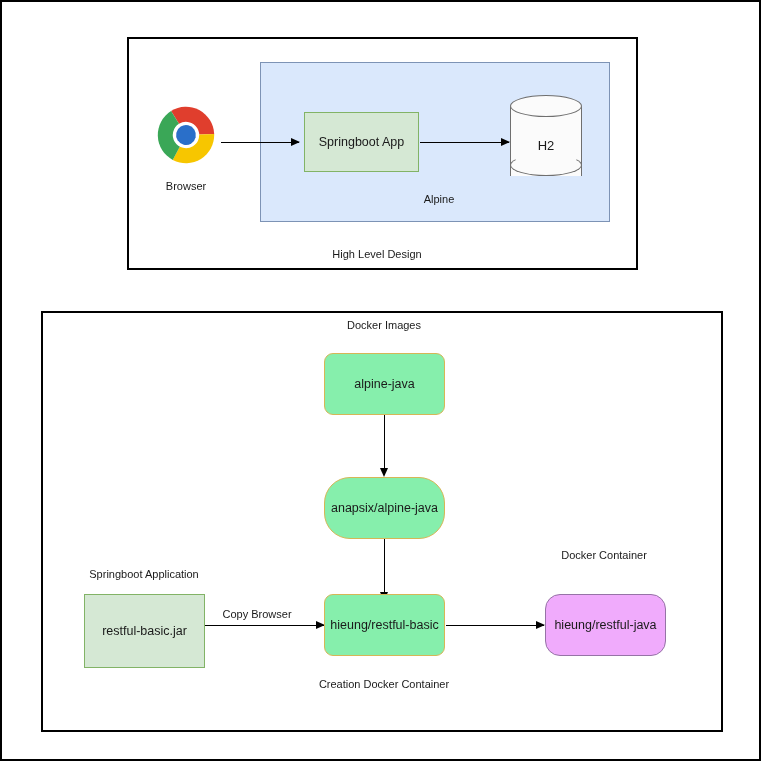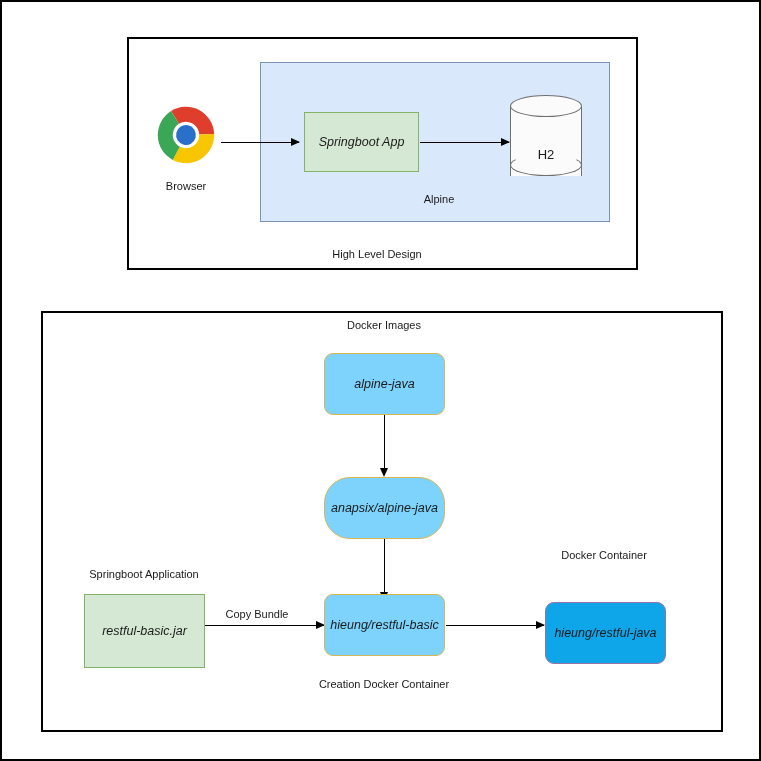--- a/index.html
+++ b/index.html
@@ -45,37 +45,35 @@
   .node {
     position: absolute;
     display: flex;
     align-items: center;
     justify-content: center;
     font-size: 12.5px;
     color: #1a1a1a;
     text-align: left;
     box-sizing: border-box;
     white-space: nowrap;
-    font-style: italic;
   }
 
   .node-green {
     background: #d5e8d4;
     border: 1.5px solid #82b366;
   }
   .node-yellow {
-    background: #7dd3fc;
+    background: #86efac;
     border: 1.5px solid #d6b656;
     border-radius: 9px;
   }
   .node-purple {
-    background: #0ea5e9;
+    background: #f0abfc;
     border: 1.5px solid #9673a6;
-    border-radius: 9px;
-    margin-top: 8px;
+    border-radius: 15px;
   }
   .zone-blue {
     background: #dae8fc;
     border: 1px solid #7d93b5;
   }
 
   
   .arrow-h {
     position: absolute;
     height: 0;
@@ -167,21 +165,21 @@
     <div class="node node-green" style="left:175px; top:73px; width:115px; height:60px;">
       <span>Springboot App</span>
     </div>
 
     <div class="arrow-h" style="left:291px; top:103px; width:89px;"></div>
 
     <div class="cylinder" style="left:381px; top:56px; width:72px; height:92px;">
       <div class="cyl-body" style="top:11px; height:70px;"></div>
       <div class="cyl-ellipse cyl-bottom" style="top:59px; height:22px;"></div>
       <div class="cyl-ellipse cyl-top" style="top:0px; height:22px;"></div>
-      <div class="cyl-text" style="top:52px;">H2</div>
+      <div class="cyl-text" style="top:43px;">H2</div>
     </div>
 
     <div class="label" style="left:248px; top:209px;">High Level Design</div>
   </div>
 
   <div class="abs panel" style="left:39px; top:309px; width:682px; height:421px;">
 
     <div class="label" style="left:341px; top:6px;">Docker Images</div>
 
     <div class="node node-yellow" style="left:281px; top:40px; width:121px; height:62px;">
@@ -197,21 +195,21 @@
     <div class="arrow-v" style="left:341px; top:226px; height:53px;"></div>
 
     <div class="label" style="left:101px; top:255px;">Springboot Application</div>
 
     <div class="label" style="left:561px; top:236px;">Docker Container</div>
 
     <div class="node node-green" style="left:41px; top:281px; width:121px; height:74px;">
       <span>restful-basic.jar</span>
     </div>
 
-    <div class="label" style="left:214px; top:295px;">Copy Bundle</div>
+    <div class="label" style="left:214px; top:295px;">Copy Browser</div>
 
     <div class="arrow-h" style="left:162px; top:312px; width:119px;"></div>
 
     <div class="node node-yellow" style="left:281px; top:281px; width:121px; height:62px;">
       <span>hieung/restful-basic</span>
     </div>
 
     <div class="arrow-h" style="left:403px; top:312px; width:98px;"></div>
 
     <div class="node node-purple" style="left:502px; top:281px; width:121px; height:62px;">

